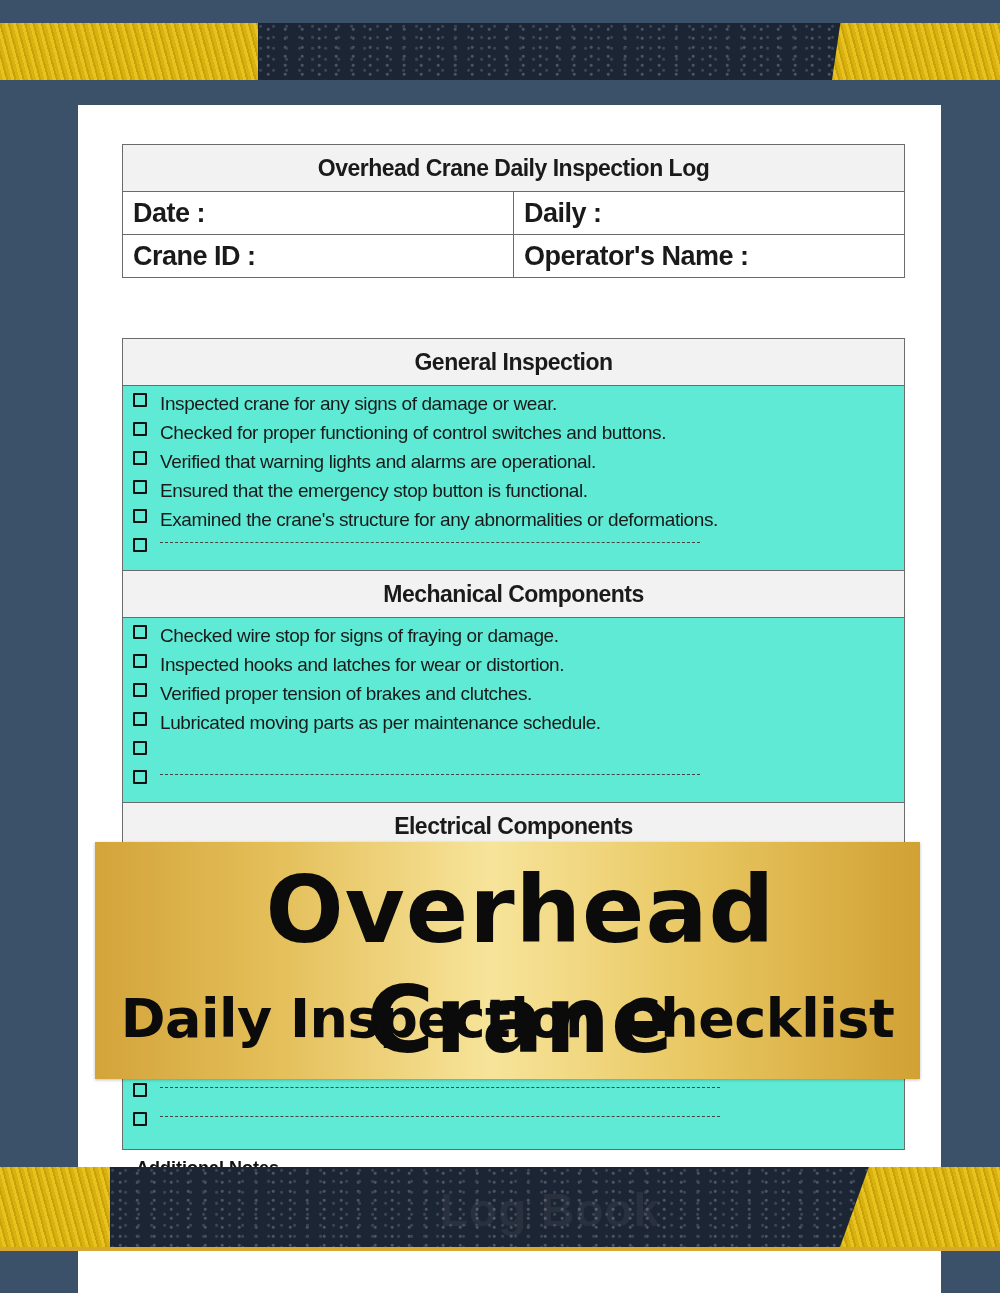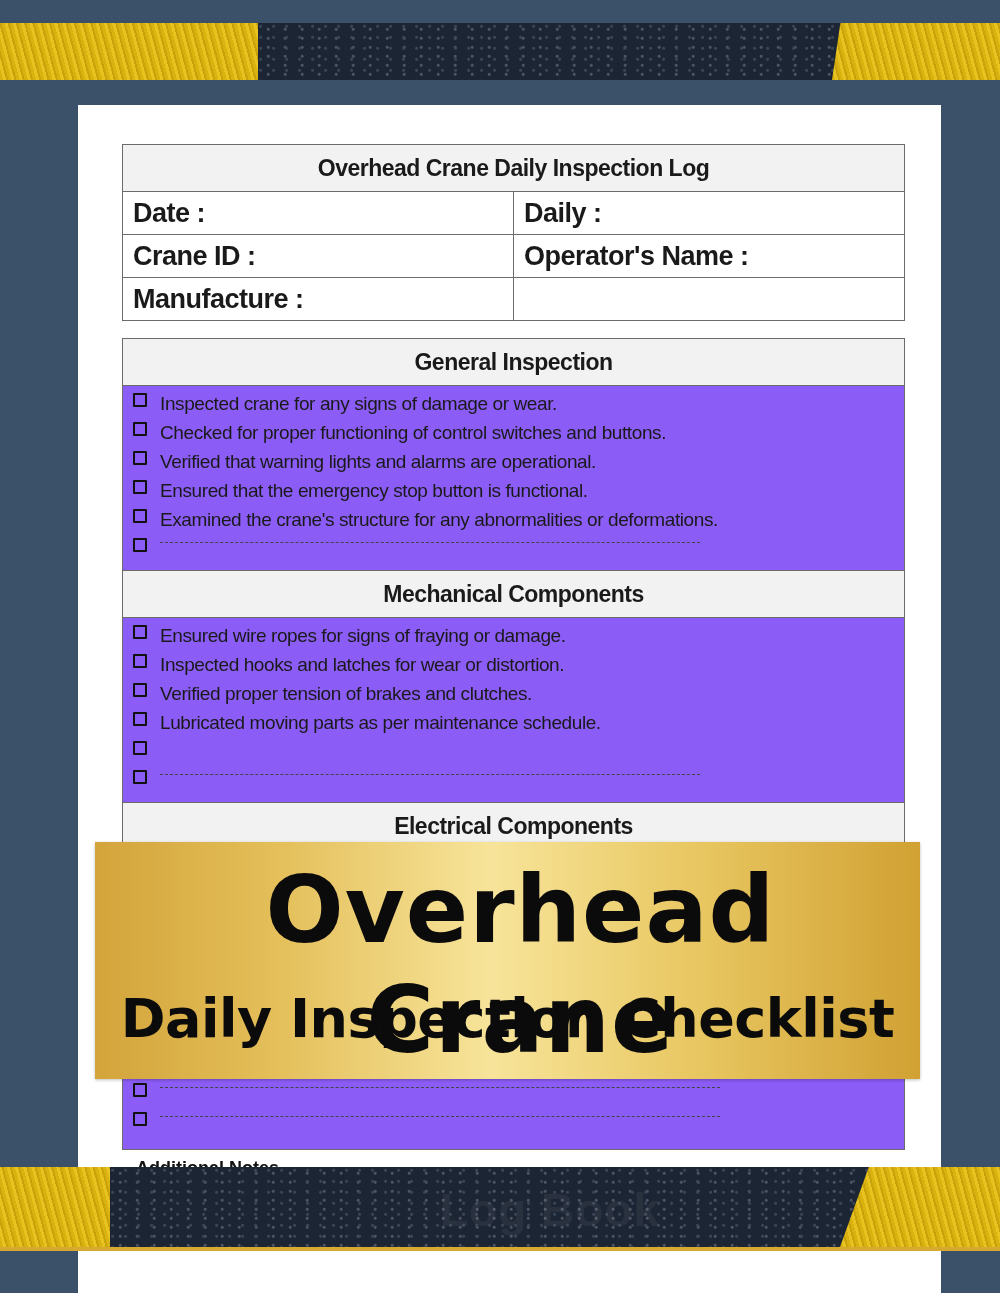--- a/index.html
+++ b/index.html
@@ -53,21 +53,21 @@
     border: 1.5px solid #6b6b6b; height: 42px; padding: 0 10px;
     font-size: 27px; font-weight: bold; color: #1a1a1a; letter-spacing: -0.5px;
     text-align: left;
   }
   table.log th { background: #f2f2f2; text-align: center; font-size: 23px; height: 46px; }
   table.log td.left { width: 370px; }
 
   .section {
     position: absolute; left: 44px; width: 783px;
     border: 1.5px solid #6b6b6b; box-sizing: border-box;
-    background: #8b5cf6;
+    background: #5eead4;
   }
   .section-head {
     background: #f2f2f2; border-bottom: 1.5px solid #6b6b6b;
     height: 46px; line-height: 46px; text-align: center;
     font-size: 23px; font-weight: bold; color: #1a1a1a; letter-spacing: -0.5px;
   }
   .items { padding: 7px 10px 4px 10px; }
   .item {
     display: flex; height: 29px;
     font-size: 19px; color: #1a1a1a; letter-spacing: -0.4px;
@@ -121,24 +121,20 @@
           <th colspan="2">Overhead Crane Daily Inspection Log</th>
         </tr>
     <tr>
       <td class="left">Date :</td>
       <td>Daily :</td>
     </tr>
     <tr>
       <td class="left">Crane ID :</td>
       <td>Operator's Name :</td>
     </tr>
-    <tr>
-      <td class="left">Manufacture :</td>
-      <td></td>
-    </tr>
   </tbody>
     </table>
 
   <div class="section" id="sec-general">
     <div class="section-head">General Inspection</div>
     <div class="items">
       <div class="item">
           <span class="box"></span>
           <span>Inspected crane for any signs of damage or wear.</span>
         </div>
@@ -163,21 +159,21 @@
           <span class="blank-line"></span>
         </div>
     </div>
   </div>
 
   <div class="section" id="sec-mechanical">
     <div class="section-head">Mechanical Components</div>
     <div class="items">
       <div class="item">
           <span class="box"></span>
-          <span>Ensured wire ropes for signs of fraying or damage.</span>
+          <span>Checked wire stop for signs of fraying or damage.</span>
         </div>
       <div class="item">
           <span class="box"></span>
           <span>Inspected hooks and latches for wear or distortion.</span>
         </div>
       <div class="item">
           <span class="box"></span>
           <span>Verified proper tension of brakes and clutches.</span>
         </div>
       <div class="item">

